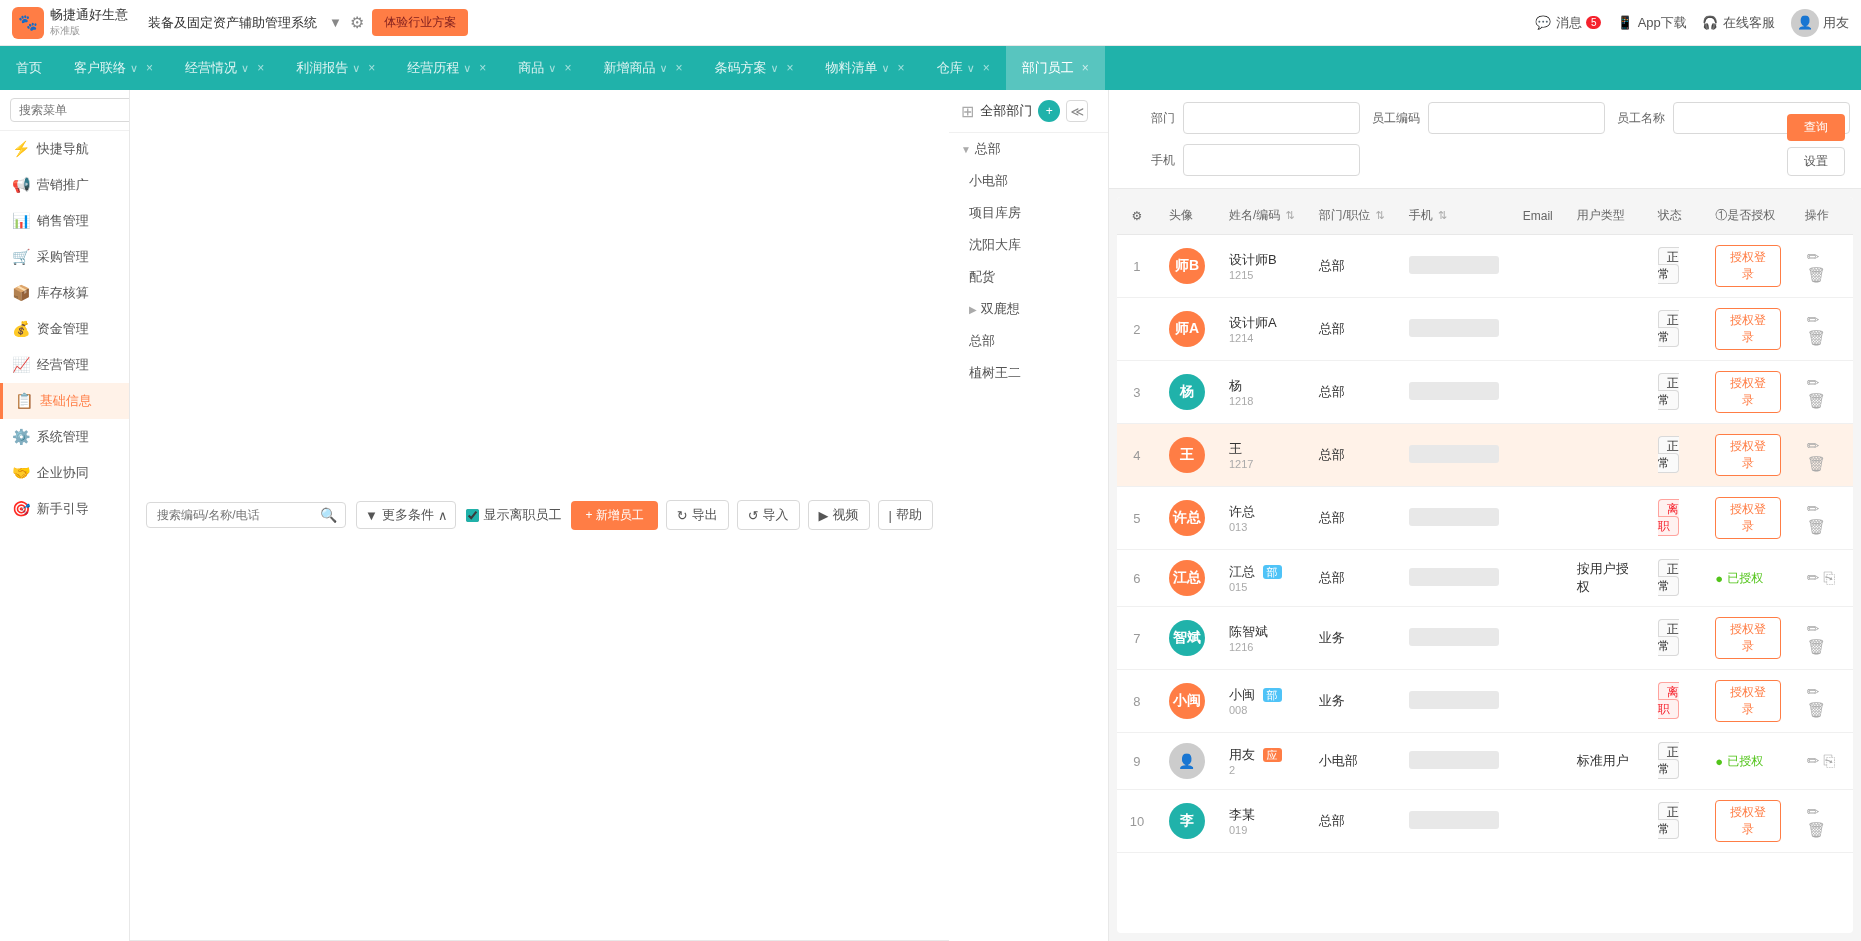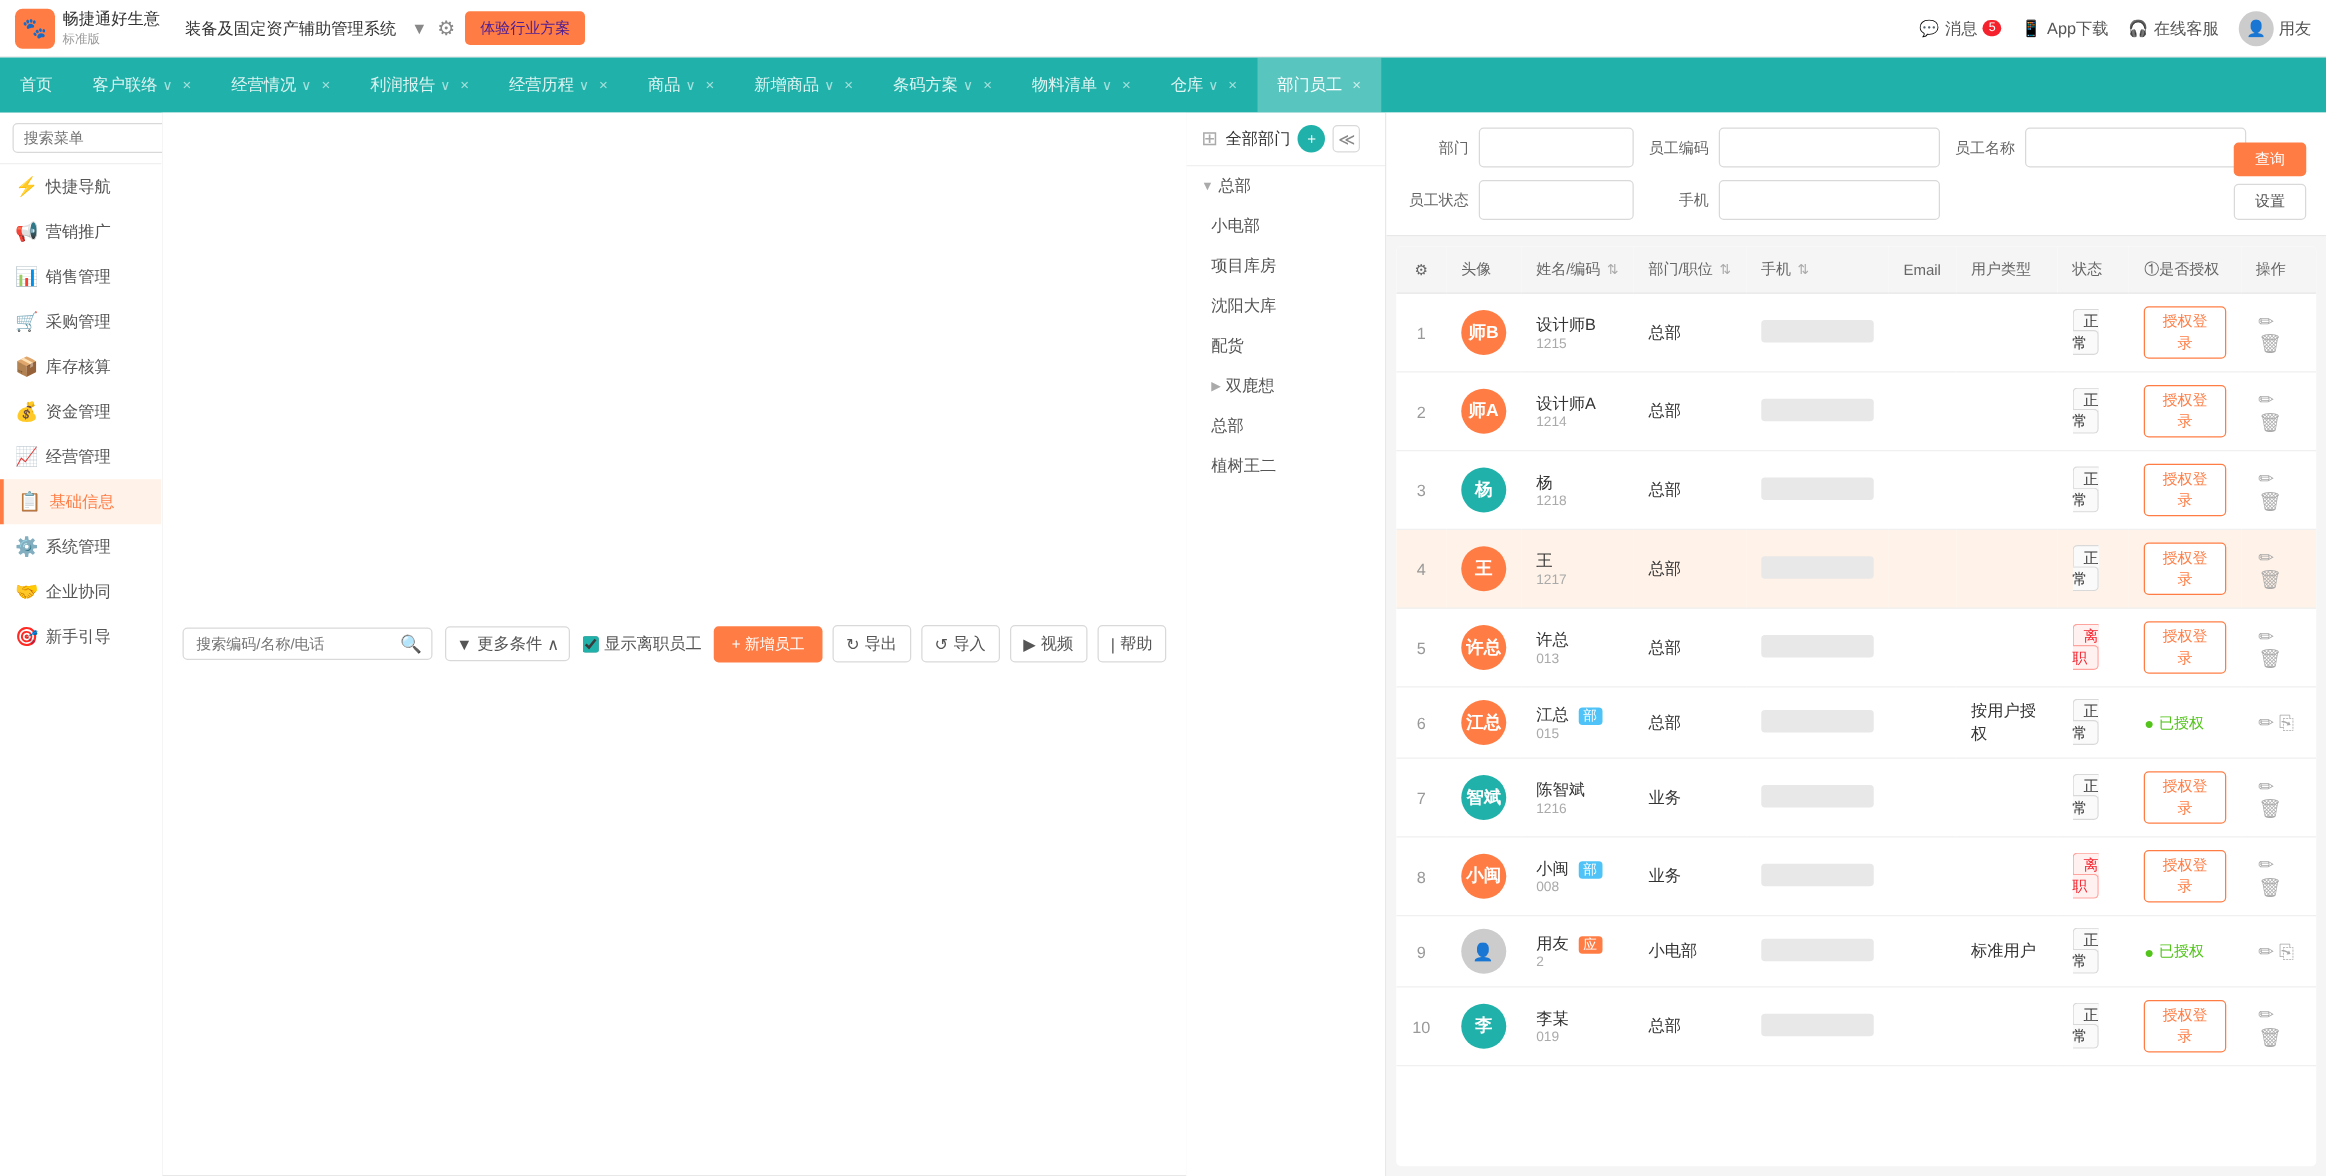--- a/index.html
+++ b/index.html
@@ -7,21 +7,21 @@
 
     
     .top-bar { height: 46px; background: #fff; display: flex; align-items: center; padding: 0 12px; border-bottom: 1px solid #e8e8e8; justify-content: space-between; flex-shrink: 0; }
     .top-bar-left { display: flex; align-items: center; gap: 8px; }
     .logo-area { display: flex; align-items: center; gap: 6px; }
     .logo-icon { width: 32px; height: 32px; background: #ff7d45; border-radius: 6px; display: flex; align-items: center; justify-content: center; color: white; font-size: 16px; font-weight: bold; }
     .logo-text { font-size: 13px; color: #333; line-height: 1.3; }
     .logo-sub { font-size: 10px; color: #999; }
     .system-name { font-size: 13px; color: #333; margin-left: 12px; }
     .top-bar-right { display: flex; align-items: center; gap: 16px; }
-    .top-btn { background: #ff7d45; color: #4c1d95; border: none; border-radius: 4px; padding: 5px 12px; cursor: pointer; font-size: 12px; }
+    .top-btn { background: #ff7d45; color: #7f1d1d; border: none; border-radius: 4px; padding: 5px 12px; cursor: pointer; font-size: 12px; }
     .top-icon-btn { display: flex; align-items: center; gap: 4px; color: #555; font-size: 12px; cursor: pointer; }
     .badge { background: #f5222d; color: white; border-radius: 10px; padding: 1px 5px; font-size: 10px; }
     .settings-icon { color: #888; cursor: pointer; font-size: 16px; }
     .dropdown-arrow { color: #888; margin-left: 4px; }
 
     
     .nav-tabs { height: 44px; background: #20b2aa; display: flex; align-items: center; padding: 0 0; flex-shrink: 0; overflow: hidden; }
     .nav-tab { padding: 0 16px; height: 44px; display: flex; align-items: center; color: rgba(255,255,255,0.85); cursor: pointer; font-size: 13px; gap: 4px; white-space: nowrap; }
     .nav-tab.active { background: rgba(255,255,255,0.25); color: white; font-weight: 500; }
     .nav-tab .close { margin-left: 4px; opacity: 0.7; font-size: 12px; }
@@ -341,28 +341,20 @@
           </div>
           <div class="filter-field">
             <span class="filter-label">员工编码</span>
             <input class="filter-control" type="text" style="">
           </div>
           <div class="filter-field" style="padding-right: 48px;">
             <span class="filter-label">员工名称</span>
             <input class="filter-control" type="text" style="">
           </div>
           <div class="filter-field">
-            <span class="filter-label">员工状态</span>
-            <div class="filter-select">
-              <select class="filter-control">
-                <option></option>
-              </select>
-            </div>
-          </div>
-          <div class="filter-field">
             <span class="filter-label">手机</span>
             <input class="filter-control" type="text" style="">
           </div>
           <div class="filter-actions">
             <button class="btn-search">查询</button>
             <button class="btn-reset">设置</button>
           </div>
         </div>
 
         <div class="table-container">

